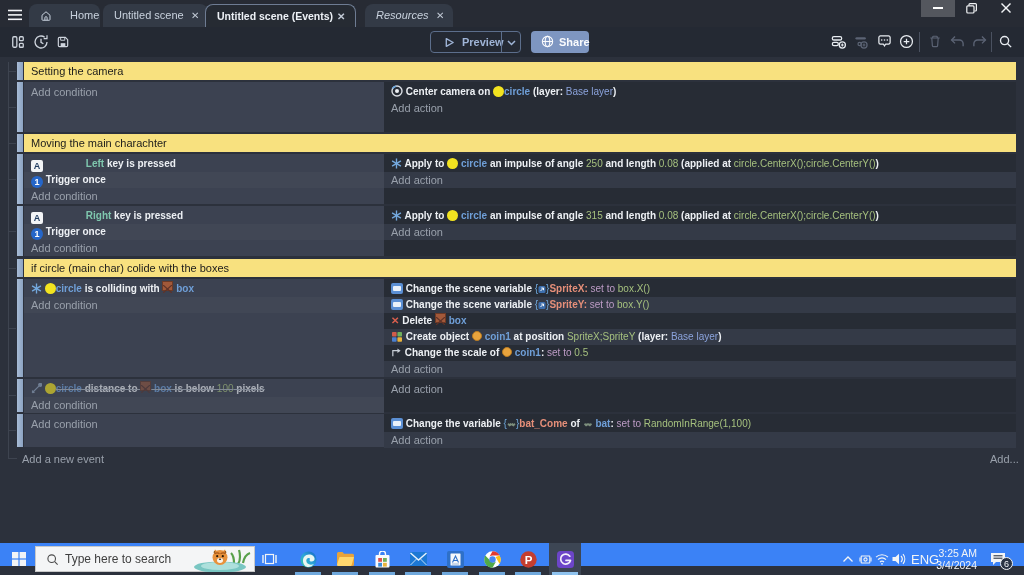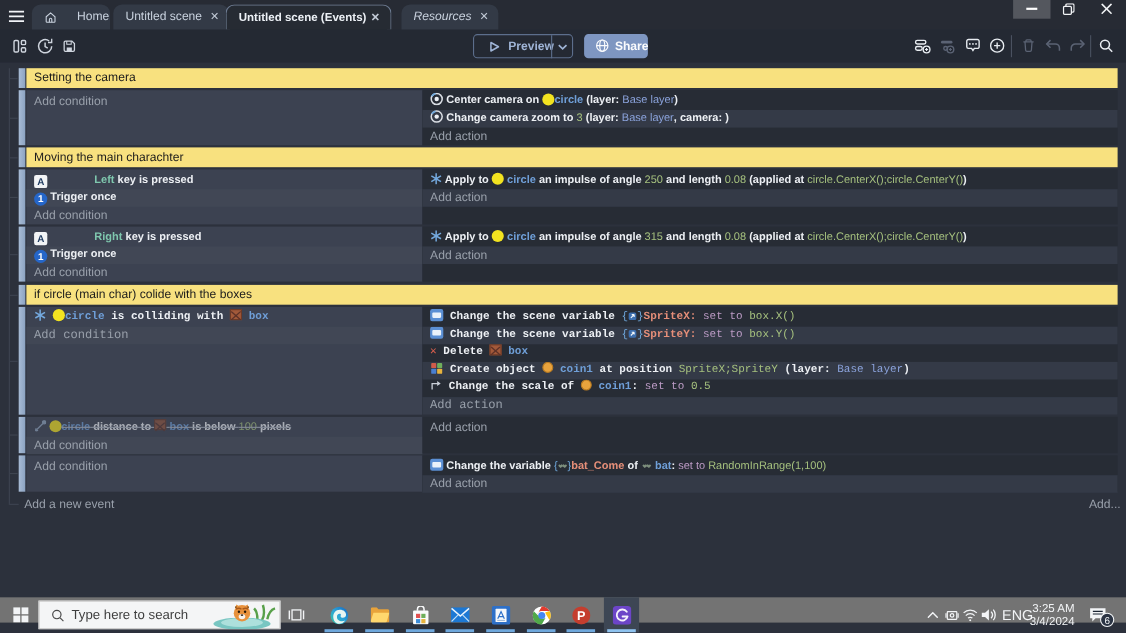--- a/index.html
+++ b/index.html
@@ -38,21 +38,21 @@
 .yc{display:inline-block;width:11px;height:11px;border-radius:50%;background:#F2E320;vertical-align:-2px;}
 .coin{display:inline-block;width:10px;height:10px;border-radius:50%;background:#E8A33D;border:1px solid #B97B22;vertical-align:-1px;}
 .crate{display:inline-block;width:11px;height:10px;vertical-align:-1px;background:#A2593A;position:relative;border:1px solid #6E3A26;}
 .kbd{display:inline-block;width:12px;height:12px;background:#F2F4F6;border-radius:2px;color:#1E3A5F;font-size:9px;font-weight:bold;text-align:center;line-height:12px;vertical-align:-2px;}
 .t1{display:inline-block;width:12px;height:12px;background:#2566C9;border-radius:50%;color:#fff;font-size:9px;font-weight:bold;text-align:center;line-height:12px;vertical-align:-2px;}
 .varic{display:inline-block;width:12px;height:11px;background:#5B8FD4;border-radius:2px;vertical-align:-2px;position:relative;}
 .delx{color:#D95F4E;font-weight:bold;}
 
 .tl{position:absolute;background:#3E4450;}
 
-#taskbar{position:absolute;left:0;top:543px;width:1024px;height:23px;background:#737373;}
+#taskbar{position:absolute;left:0;top:543px;width:1024px;height:23px;background:#3b82f6;}
 .tbi{position:absolute;top:0;width:32px;height:32px;}
 .uline{position:absolute;top:29px;height:3px;background:#6FA8DC;}
 .tray{position:absolute;color:#F2F4F6;}
 </style></head>
 <body>
 <div id="screen">
 
 <div id="titlebar">
  <svg class="abs" style="left:8px;top:9px" width="14" height="12" viewBox="0 0 14 12">
         <g stroke="#F3F5F8" stroke-width="1.6">
@@ -178,25 +178,20 @@
         <div class="bar"></div>
   <div class="cond">
           <div class="row add">Add condition</div>
         </div>
   <div class="act">
    <div class="row"><svg class="ic" width="12" height="12" viewBox="0 0 12 12">
               <circle cx="6" cy="6" r="5" fill="none" stroke="#D9DDE3" stroke-width="1.4"></circle>
               <circle cx="6" cy="6" r="2" fill="#EDF0F4"></circle>
               <path d="M1.5 3.5A5 5 0 0 1 5 1.2" stroke="#6FA8DC" stroke-width="1.6" fill="none"></path>
             </svg> Center camera on <span class="yc"></span><span class="ob">circle</span> (layer: <span class="pe">Base layer</span>)</div>
-   <div class="row alt"><svg class="ic" width="12" height="12" viewBox="0 0 12 12">
-              <circle cx="6" cy="6" r="5" fill="none" stroke="#D9DDE3" stroke-width="1.4"></circle>
-              <circle cx="6" cy="6" r="2" fill="#EDF0F4"></circle>
-              <path d="M1.5 3.5A5 5 0 0 1 5 1.2" stroke="#6FA8DC" stroke-width="1.6" fill="none"></path>
-            </svg> Change camera zoom to <span class="gr">3</span> (layer: <span class="pe">Base layer</span>, camera: )</div>
    <div class="row add">Add action</div>
   </div>
  </div>
 
  <div class="blk ghead" style="top:77px;height:18px;"><div class="bar"></div><span>Moving the main charachter</span></div>
 
  <div class="blk" style="top:97px;height:50px;">
         <div class="bar"></div>
   <div class="cond">
    <div class="row"><span class="kbd">A</span> <span class="sf">Left</span> key is pressed</div>
@@ -230,21 +225,21 @@
                 <line x1="1.2" y1="3.2" x2="10.8" y2="8.8"></line>
                 <line x1="1.2" y1="8.8" x2="10.8" y2="3.2"></line>
               </g>
               <circle cx="6" cy="6" r="1.4" fill="#74A9DE"></circle>
             </svg> Apply to <span class="yc"></span> <span class="ob">circle</span> an impulse of angle <span class="gr">315</span> and length <span class="gr">0.08</span> (applied at <span class="gr">circle.CenterX();circle.CenterY()</span>)</div>
    <div class="row add alt">Add action</div>
   </div>
  </div>
 
  <div class="blk ghead" style="top:202px;height:18px;"><div class="bar"></div><span>if circle (main char) colide with the boxes</span></div>
- <div class="blk" style="top:222px;height:98px;font-family:Liberation Mono, monospace;">
+ <div class="blk" style="top:222px;height:98px;">
         <div class="bar"></div>
   <div class="cond">
    <div class="row"><svg class="ic" width="11" height="11" viewBox="0 0 12 12">
               <g stroke="#74A9DE" stroke-width="1.5">
                 <line x1="6" y1="0.5" x2="6" y2="11.5"></line>
                 <line x1="1.2" y1="3.2" x2="10.8" y2="8.8"></line>
                 <line x1="1.2" y1="8.8" x2="10.8" y2="3.2"></line>
               </g>
               <circle cx="6" cy="6" r="1.4" fill="#74A9DE"></circle>
             </svg> <span class="yc"></span><span class="ob">circle</span> is colliding with <span class="crate"><svg width="9" height="8" viewBox="0 0 9 8">

